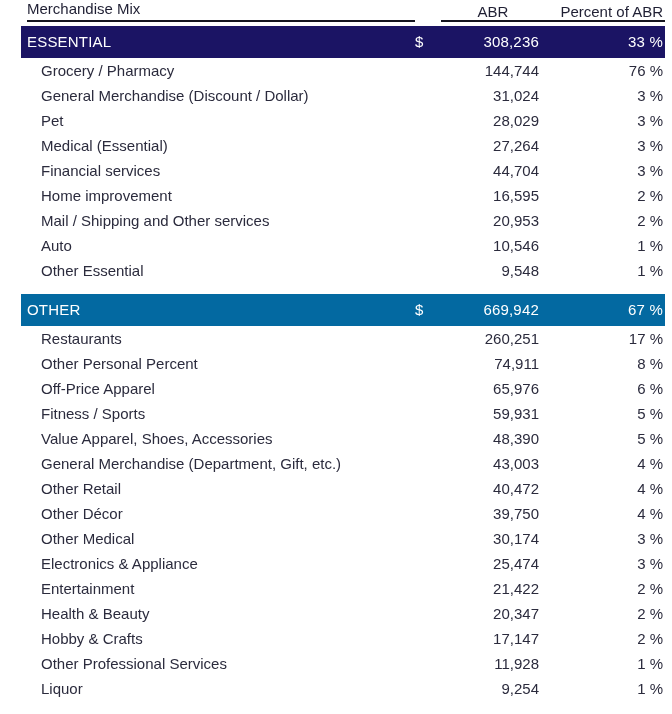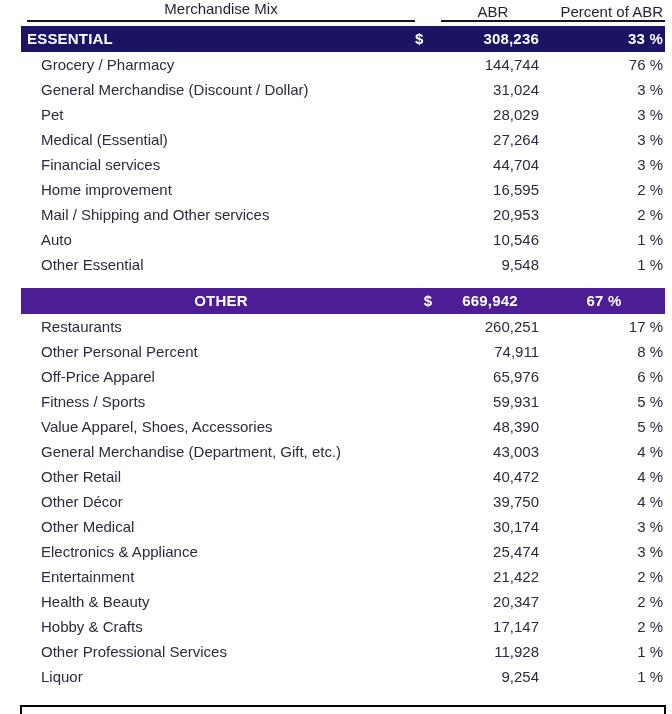--- a/index.html
+++ b/index.html
@@ -41,21 +41,21 @@
     color: #1f1f33;
     padding: 0 0 4px 0;
     vertical-align: bottom;
     background: transparent;
   }
   thead th .rule {
     display: block;
     border-bottom: 2.5px solid #15151f;
     padding-bottom: 0;
   }
-  th.h-label { text-align: center; padding-left: 6px; }
+  th.h-label { text-align: left; padding-left: 6px; }
   th.h-label .rule { padding-bottom: 3px; }
   th.h-abr   { text-align: center; }
   th.h-pct   { text-align: right; }
   th.h-pct .rule { padding-right: 2px; }
   th.h-gap   { padding: 0; }
 
   
   tbody td {
     font-size: 15px;
     padding: 0;
@@ -68,29 +68,29 @@
   td.cur   { text-align: left; }
   td.abr   { text-align: right; padding-right: 6px; }
   td.pct   { text-align: right; padding-right: 2px; }
 
   
   tr.item td { color: #2b2b3d; }
   tr.item td.label { padding-left: 20px; }
 
   
   tr.band td {
-    font-weight: bold;
+    font-weight: normal;
     color: #ffffff;
-    height: 26px;
+    height: 32px;
     line-height: 26px;
     letter-spacing: 0.2px;
   }
   tr.band td.label { padding-left: 6px; }
   tr.band.essential td { background: #1b1464; }
-  tr.band.other td     { background: #4c1d95; text-align: center; }
+  tr.band.other td     { background: #0369a1; }
 
   
   tr.spacer td { height: 11px; line-height: 11px; }
   tr.spacer-pre-total td { height: 16px; line-height: 16px; }
 
   
   tr.total td {
     font-weight: bold;
     color: #15151f;
     height: 30px;

